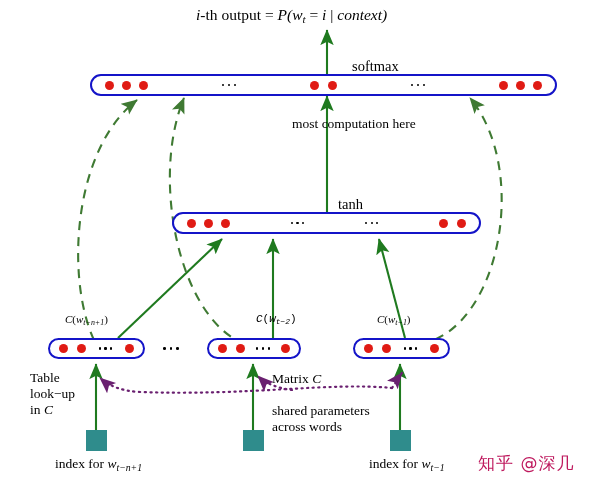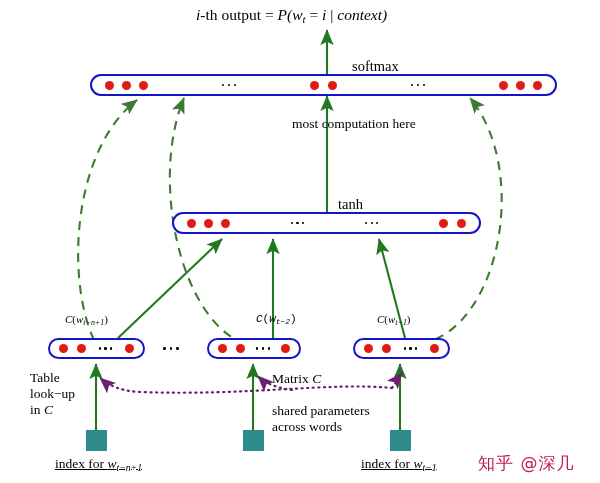--- a/index.html
+++ b/index.html
@@ -80,24 +80,24 @@
     left: 272px;
     top: 371px;
     font-size: 13.5px;
   }
   #shared-label {
     left: 272px;
     top: 403px;
     font-size: 13.5px;
   }
   
-  .index-label { font-size: 13.5px; text-decoration: underline; }
+  .index-label { font-size: 13.5px; }
   #idx1-label { left: 55px; top: 456px; }
   #idx2-label { left: 216px; top: 456px; }
-  #idx3-label { left: 361px; top: 456px; }
+  #idx3-label { left: 369px; top: 456px; }
   
   #watermark {
     position: absolute;
     left: 478px;
     top: 452px;
     font-size: 17px;
     color: #be185d;
     font-family: "DejaVu Sans", sans-serif;
     white-space: nowrap;
     letter-spacing: 1px;

